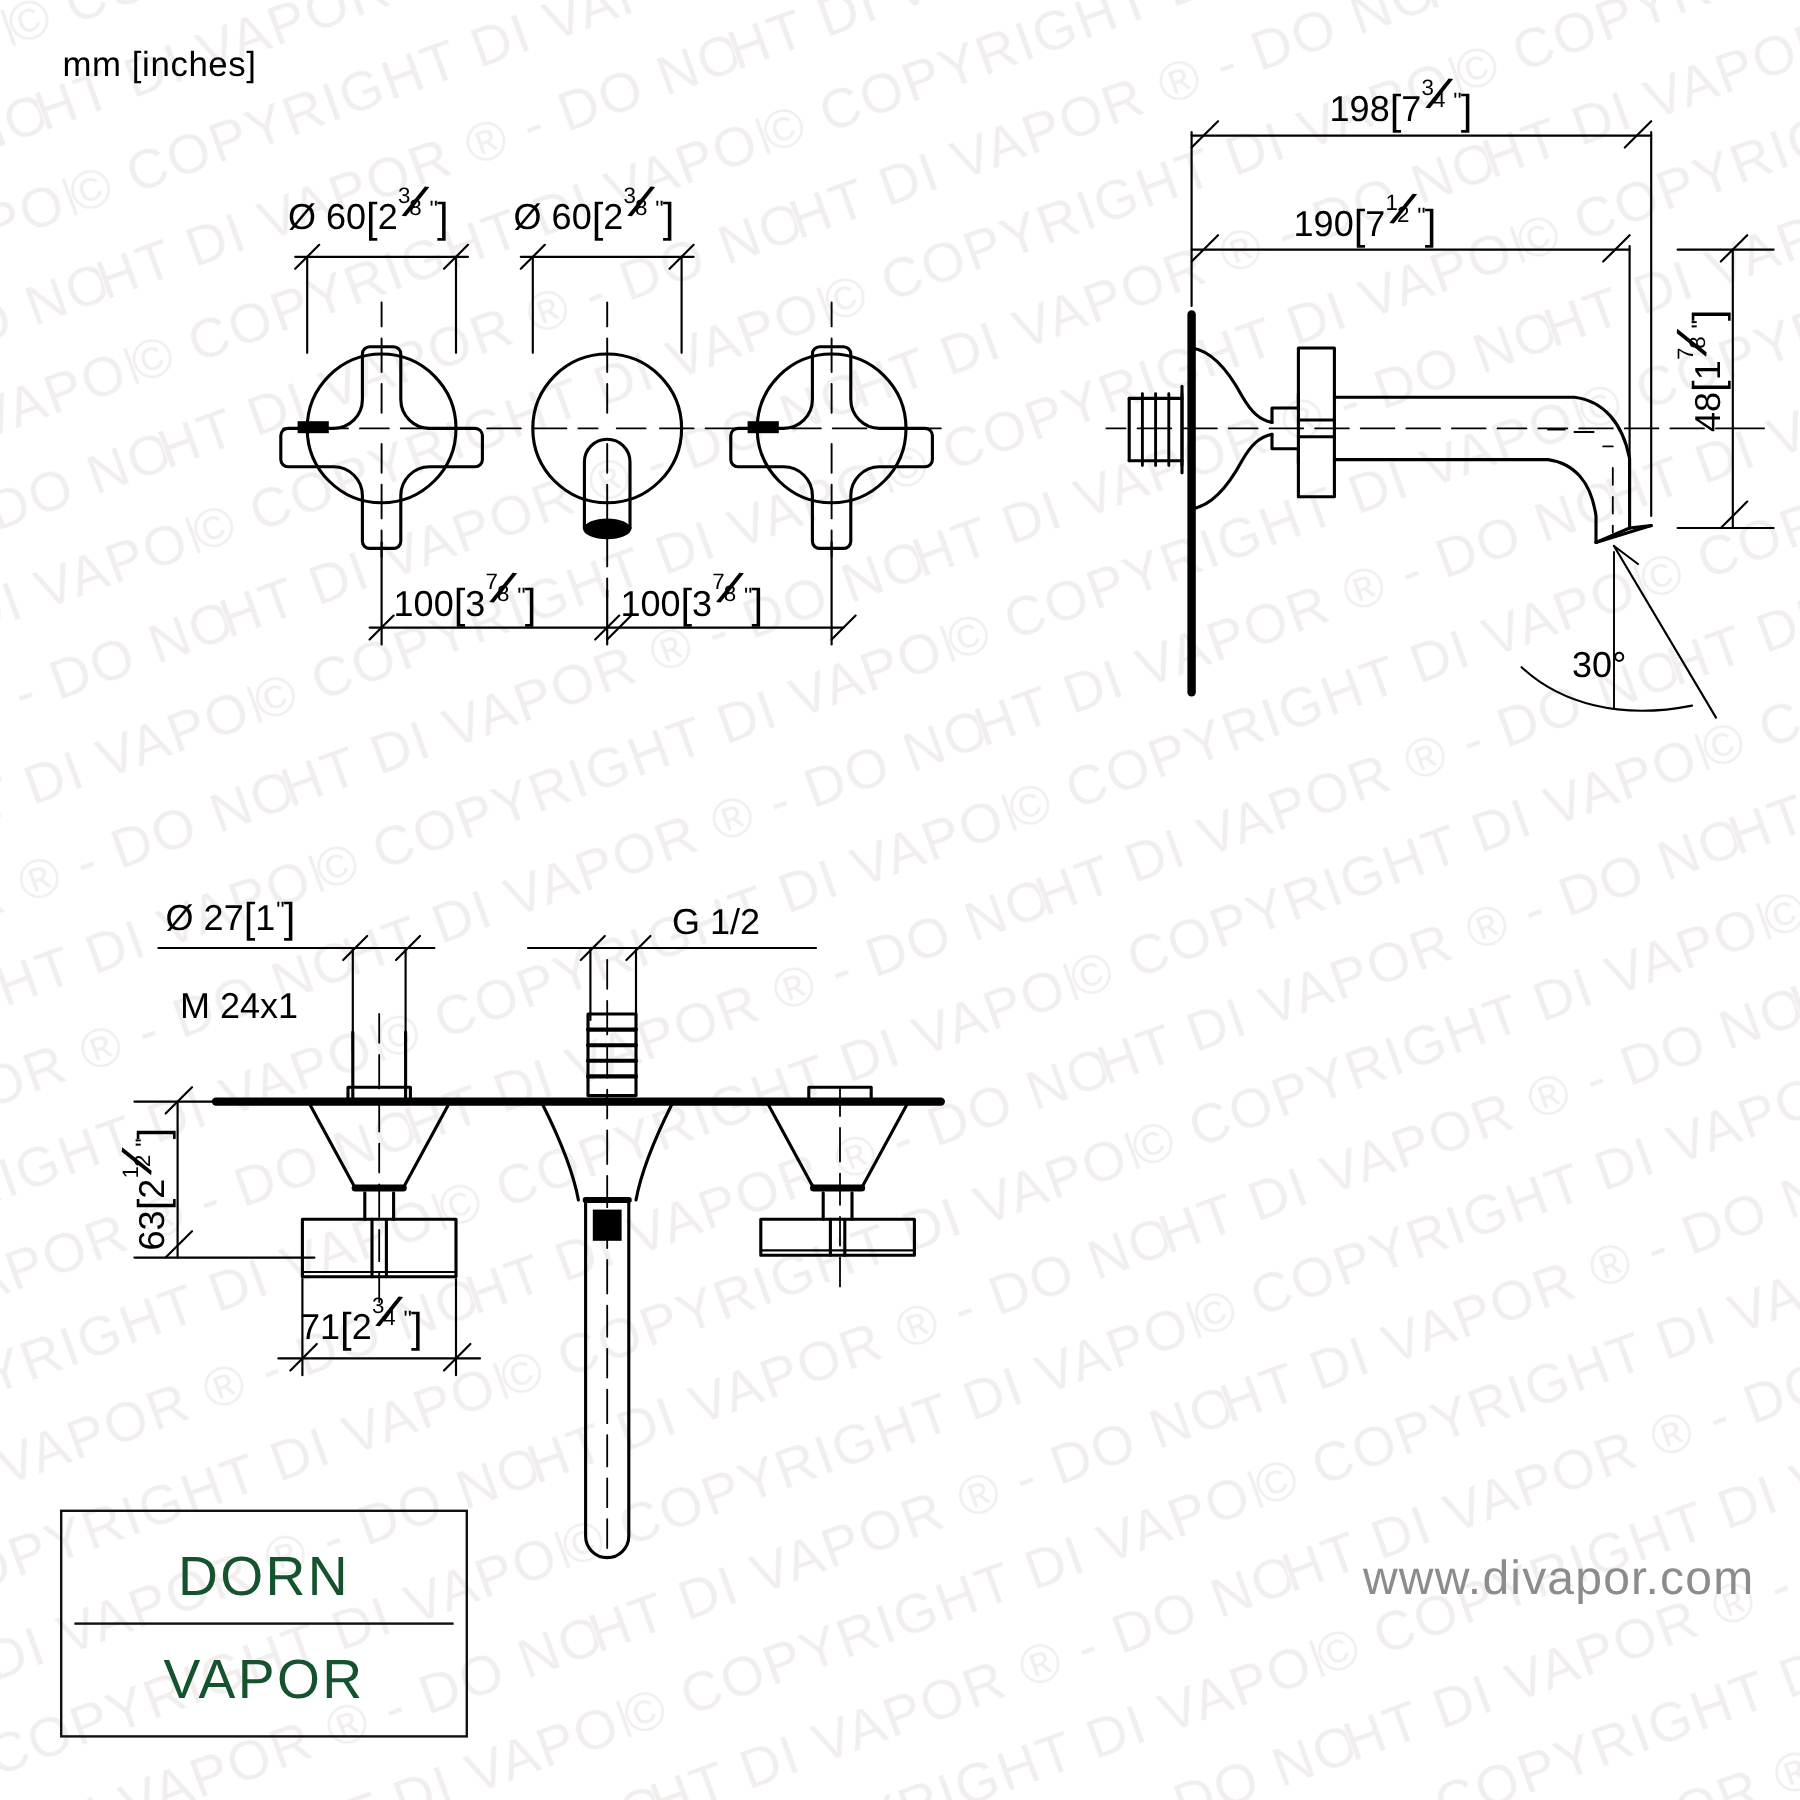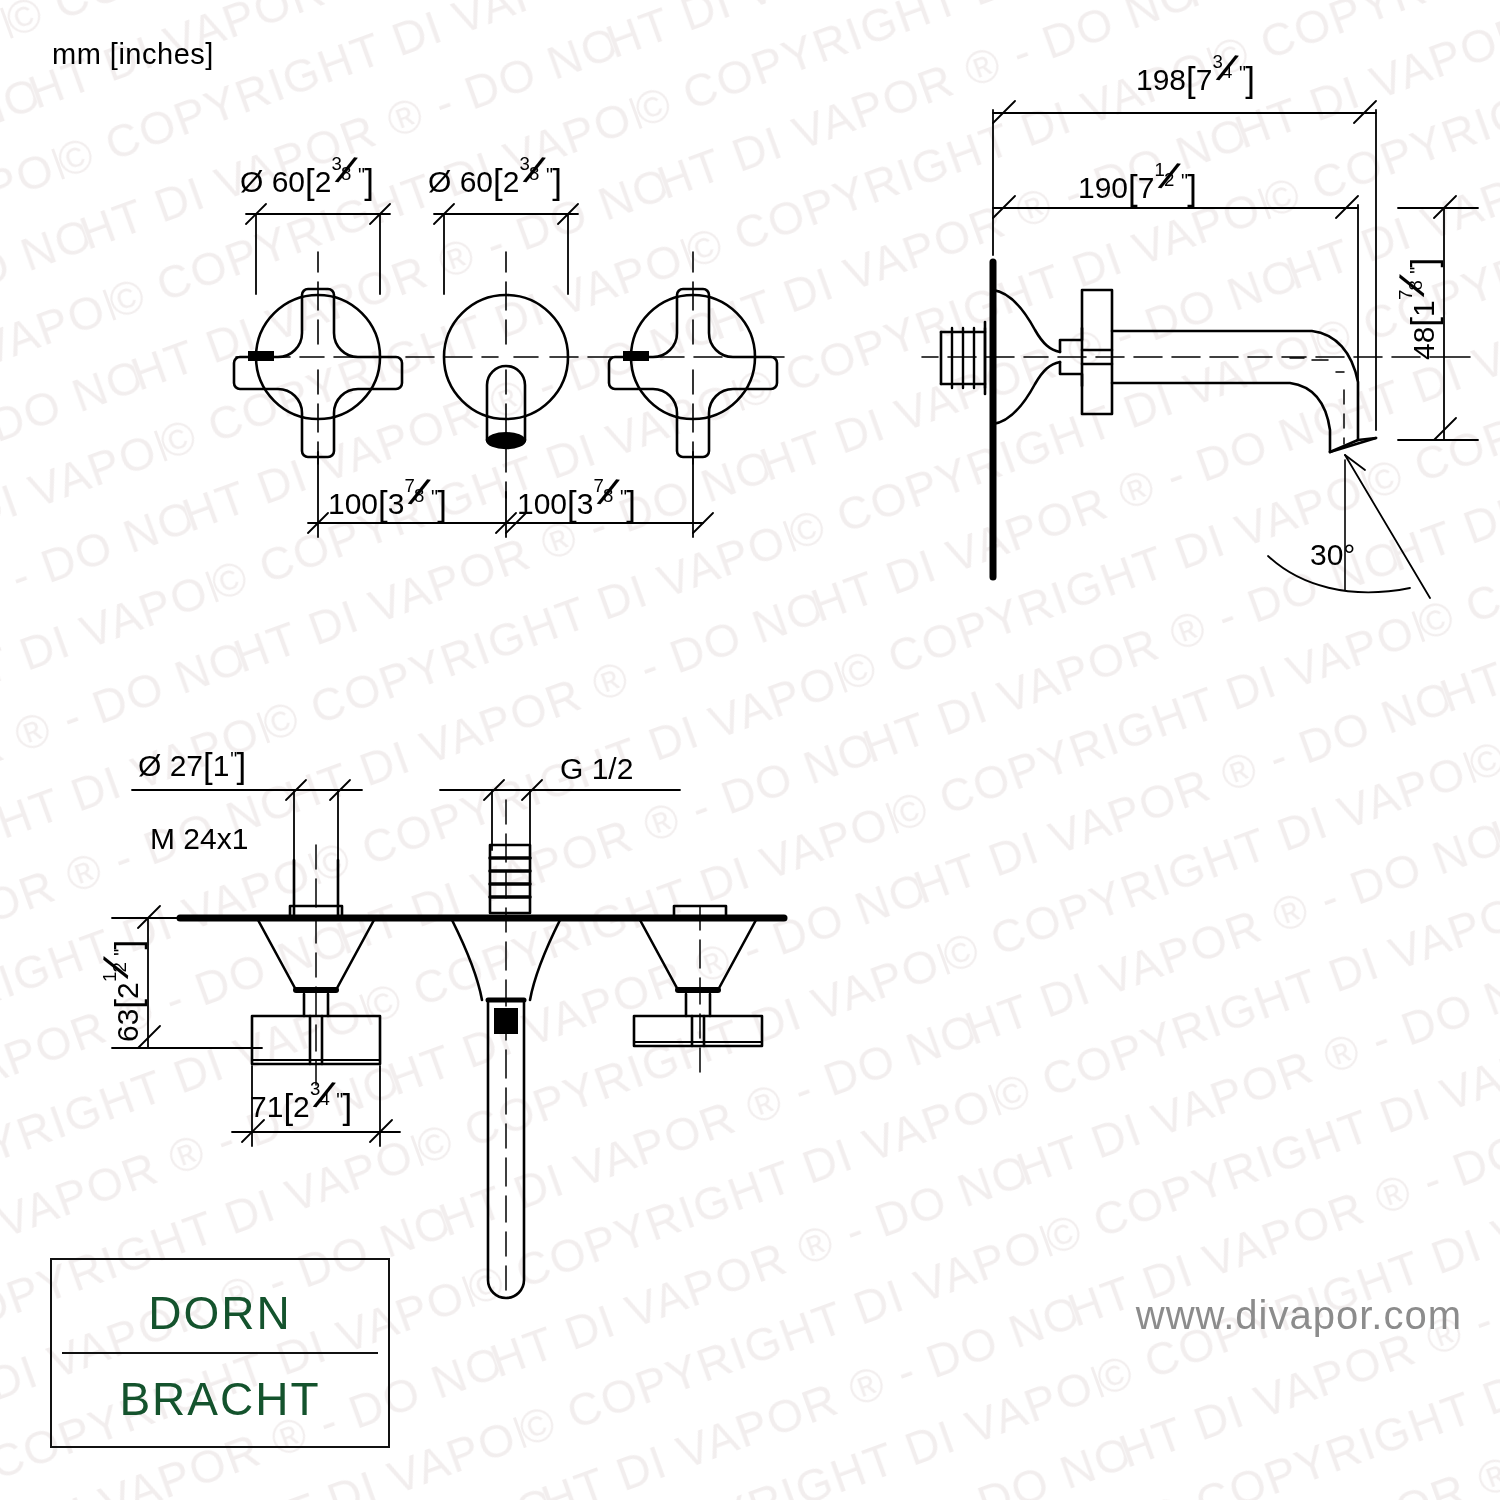--- a/index.html
+++ b/index.html
@@ -363,21 +363,21 @@
   </div>
 
   <div class="dimlabel" style="left:328px; top:482px;">
     <span>100</span><span class="brk">[</span><span>3</span><span class="frac"><span class="num">7</span><span class="sl">⁄</span><span class="den">8</span></span><span class="qt">"</span><span class="brk">]</span>
   </div>
 
   <div class="dimlabel" style="left:517px; top:482px;">
     <span>100</span><span class="brk">[</span><span>3</span><span class="frac"><span class="num">7</span><span class="sl">⁄</span><span class="den">8</span></span><span class="qt">"</span><span class="brk">]</span>
   </div>
 
-  <div class="dimlabel" style="left:1108px; top:58px;margin-left:28px;">
+  <div class="dimlabel" style="left:1108px; top:70px;">
     <span>198</span><span class="brk">[</span><span>7</span><span class="frac"><span class="num">3</span><span class="sl">⁄</span><span class="den">4</span></span><span class="qt">"</span><span class="brk">]</span>
   </div>
 
   <div class="dimlabel" style="left:1078px; top:166px;text-align:center;">
     <span>190</span><span class="brk">[</span><span>7</span><span class="frac"><span class="num">1</span><span class="sl">⁄</span><span class="den">2</span></span><span class="qt">"</span><span class="brk">]</span>
   </div>
 
   <div class="dimlabel rot90" style="left:1402px; top:360px;">
     <span>48</span><span class="brk">[</span><span>1</span><span class="frac"><span class="num">7</span><span class="sl">⁄</span><span class="den">8</span></span><span class="qt">"</span><span class="brk">]</span>
   </div>
@@ -396,20 +396,20 @@
     <span>63</span><span class="brk">[</span><span>2</span><span class="frac"><span class="num">1</span><span class="sl">⁄</span><span class="den">2</span></span><span class="qt">"</span><span class="brk">]</span>
   </div>
 
   <div class="dimlabel" style="left:250px; top:1085px;">
     <span>71</span><span class="brk">[</span><span>2</span><span class="frac"><span class="num">3</span><span class="sl">⁄</span><span class="den">4</span></span><span class="qt">"</span><span class="brk">]</span>
   </div>
 
   <div class="logo-box">
     <div class="logo-word w1">DORN</div>
     <div class="logo-div"></div>
-    <div class="logo-word w2">BRACHT</div>
+    <div class="logo-word w2">VAPOR</div>
   </div>
 
   <div class="divapor-wrap">
     <div class="divapor-url">www.divapor.com</div>
   </div>
 
 </div>
 
 </body></html>

